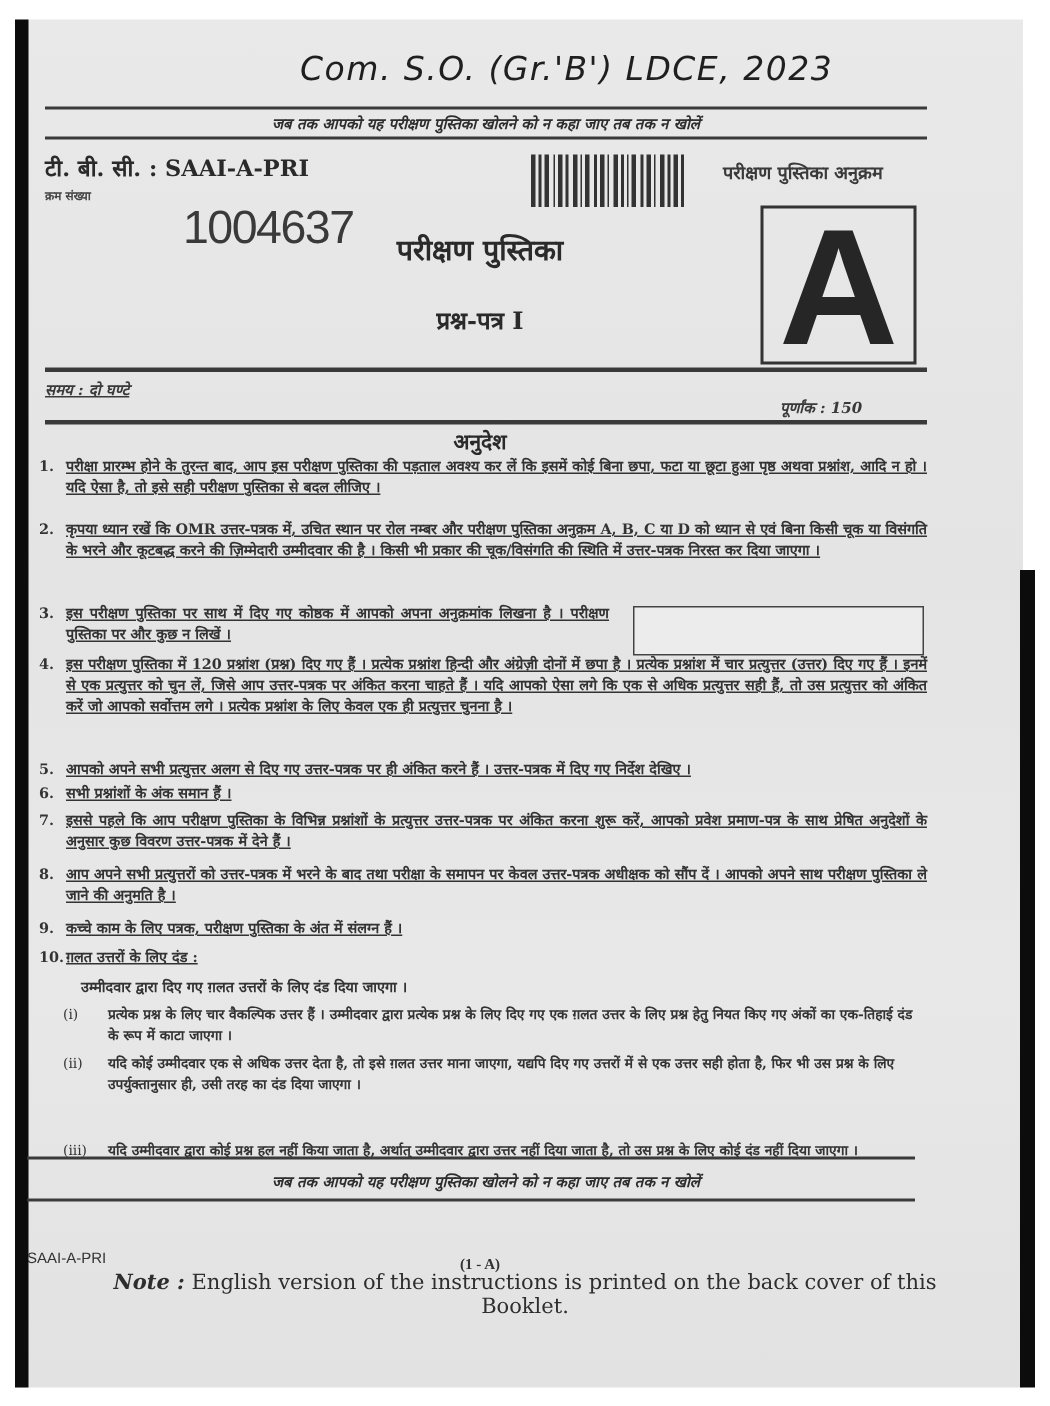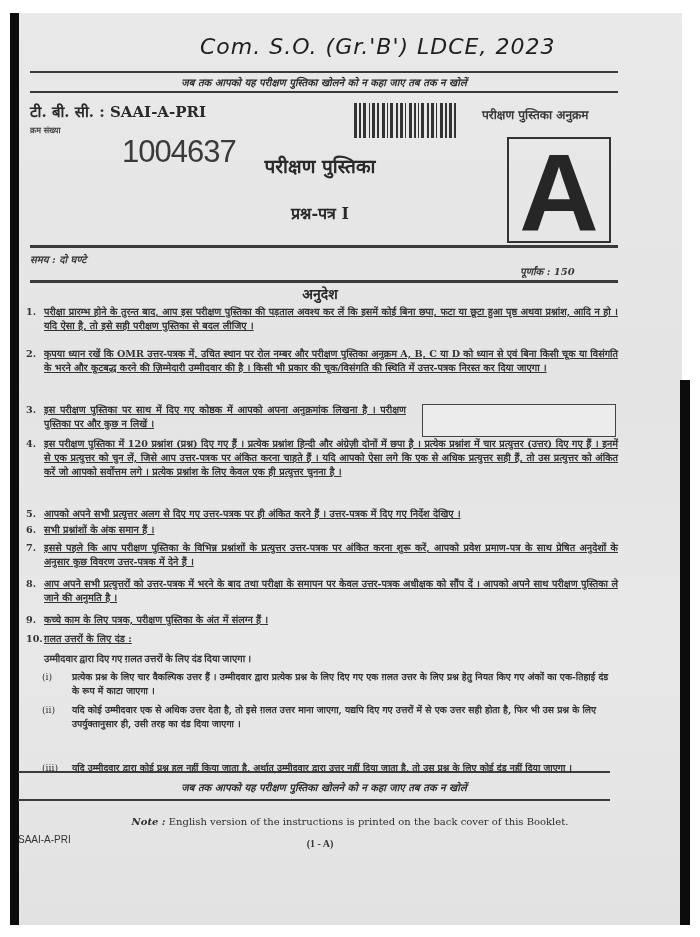--- a/index.html
+++ b/index.html
@@ -31,31 +31,31 @@
   .barcode { left:354px; top:103px; width:112px; height:35px; display:flex; gap:0; }
   .barcode span { display:block; height:100%; background:#333; }
   .anukram-label { left:482px; top:106px; font-size:12px; font-weight:bold; color:#3a3a3a; }
   .series-box {
     left:507px; top:137px; width:104px; height:106px; border:2px solid #333;
     box-sizing:border-box; display:flex; align-items:center; justify-content:center;
   }
   .series-letter { font-family:"Liberation Sans", sans-serif; font-size:110px; font-weight:bold; color:#262626; line-height:1; margin-top:4px; }
   .booklet-title { left:230px; top:153px; width:180px; text-align:center; font-size:19px; font-weight:bold; color:#2a2a2a; }
   .paper-title { left:230px; top:202px; width:180px; text-align:center; font-size:16px; font-weight:bold; color:#2a2a2a; }
-  .time { left:30px; top:252px; font-size:10px; font-style:italic; font-weight:bold; color:#3a3a3a; }
+  .time { left:30px; top:252px; font-size:10px; font-style:italic; font-weight:bold; color:#3a3a3a;text-decoration:underline; }
   .marks { left:520px; top:264px; width:95px; text-align:left; font-size:10px; font-style:italic; font-weight:bold; color:#3a3a3a; }
   .inst-head { left:270px; top:284px; width:100px; text-align:center; font-size:14px; font-weight:bold; color:#2a2a2a; }
   .inst { position:absolute; left:26px; width:592px; font-size:9.6px; line-height:14px; color:#333; font-weight:bold; }
   .inst .num { position:absolute; left:0; top:0; width:14px; }
   .inst .txt { margin-left:18px; display:block; text-align:justify;text-decoration:underline; }
   .sub { position:absolute; left:42px; width:576px; font-size:9.2px; line-height:13.5px; color:#333; font-weight:bold; }
   .sub .num { position:absolute; left:0; top:0; width:24px; font-weight:normal; }
   .sub .txt { margin-left:30px; display:block; }
   .roll-box { left:422px; top:404px; width:194px; height:33px; border:1.5px solid #444; box-sizing:border-box; background:#ececec; }
-  .note { left:60px; top:816px; width:580px; text-align:center; font-size:10px; color:#2e2e2e; }
+  .note { left:60px; top:847px; width:580px; text-align:center; font-size:14px; color:#2e2e2e; }
   .note b { font-style:italic; }
   .footer-code { left:18px; top:834px; font-family:"Liberation Sans", sans-serif; font-size:10px; color:#333; }
   .footer-page { left:280px; top:838px; width:80px; text-align:center; font-family:Liberation Serif, serif; font-size:10px; font-weight:bold; color:#333; }
 </style>
 </head>
 <body>
 
 <div class="page"></div>
 <div class="edge-left"></div>
 <div class="edge-right"></div>
@@ -145,21 +145,21 @@
 </div>
 <div class="inst" style="top:613px;">
   <span class="num">9.</span>
   <span class="txt">कच्चे काम के लिए पत्रक, परीक्षण पुस्तिका के अंत में संलग्न हैं ।</span>
 </div>
 <div class="inst" style="top:632px;">
   <span class="num">10.</span>
   <span class="txt">ग़लत उत्तरों के लिए दंड :</span>
 </div>
 
-<div class="inst" style="top:652px;left:44px;width:574px;font-family:Liberation Serif, serif;">
+<div class="inst" style="top:652px;left:54px;width:574px;">
   <span>उम्मीदवार द्वारा दिए गए ग़लत उत्तरों के लिए दंड दिया जाएगा ।</span>
 </div>
 <div class="sub" style="top:670px;">
   <span class="num">(i)</span>
   <span class="txt">प्रत्येक प्रश्न के लिए चार वैकल्पिक उत्तर हैं । उम्मीदवार द्वारा प्रत्येक प्रश्न के लिए दिए गए एक ग़लत उत्तर के लिए प्रश्न हेतु नियत किए गए अंकों का एक-तिहाई दंड के रूप में काटा जाएगा ।</span>
 </div>
 <div class="sub" style="top:703px;">
   <span class="num">(ii)</span>
   <span class="txt">यदि कोई उम्मीदवार एक से अधिक उत्तर देता है, तो इसे ग़लत उत्तर माना जाएगा, यद्यपि दिए गए उत्तरों में से एक उत्तर सही होता है, फिर भी उस प्रश्न के लिए उपर्युक्तानुसार ही, उसी तरह का दंड दिया जाएगा ।</span>
 </div>

